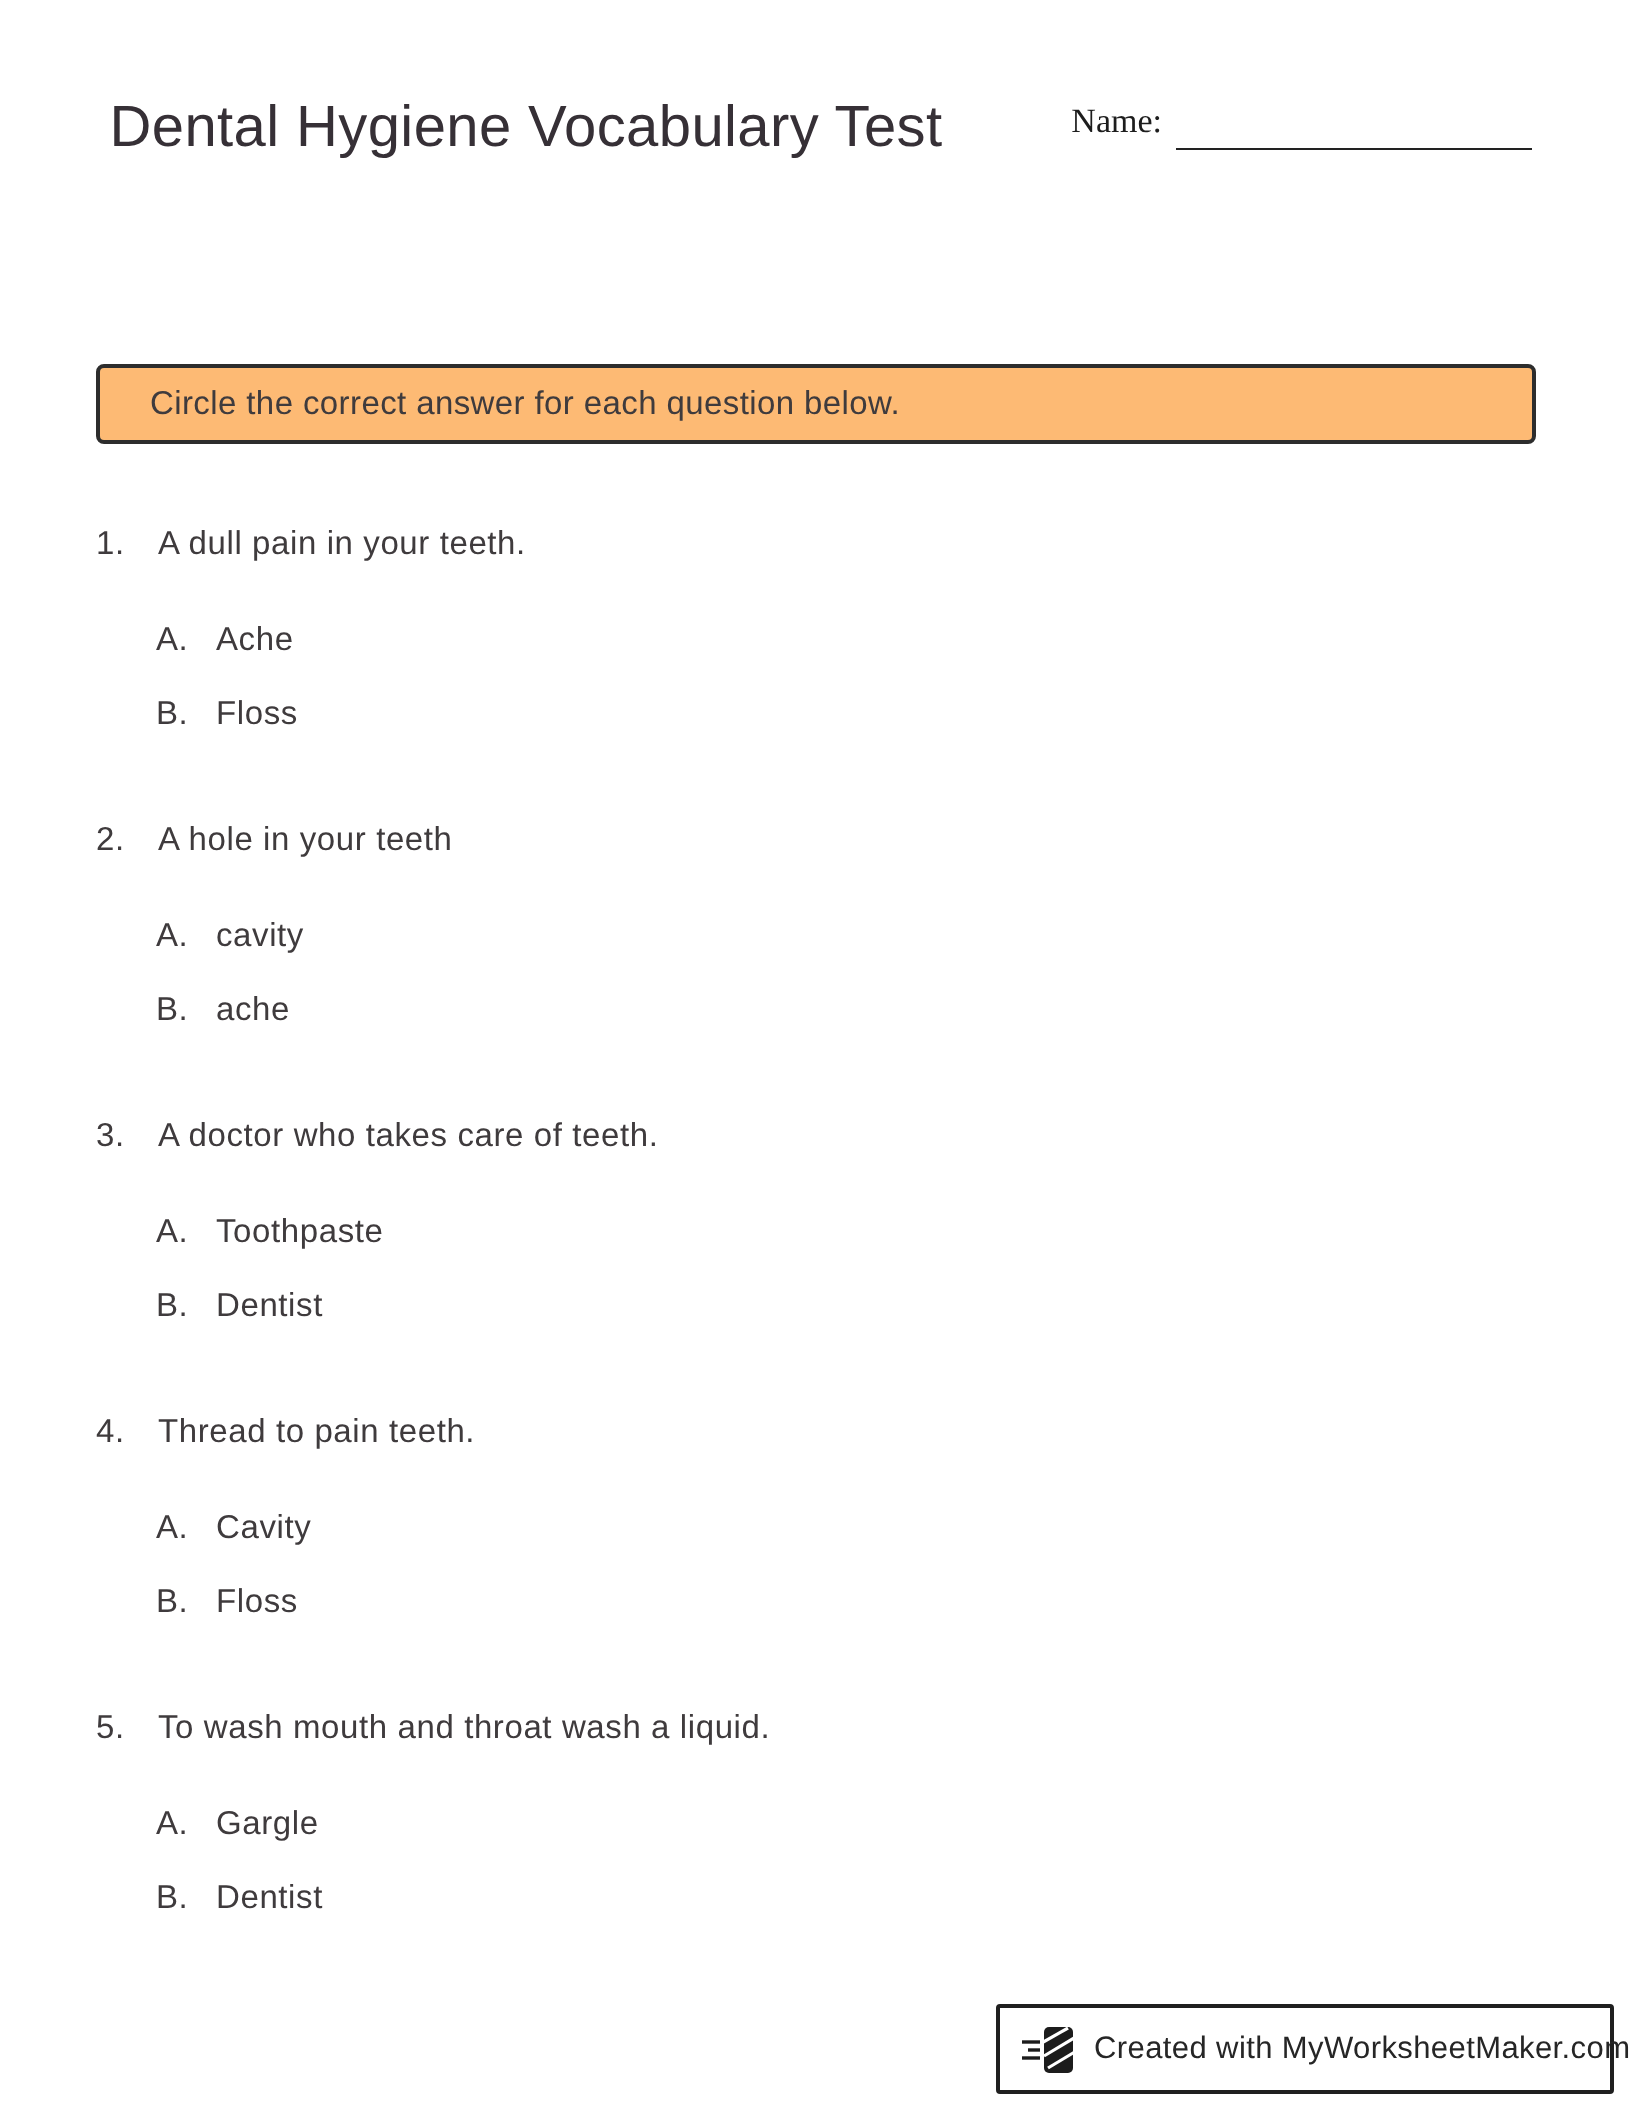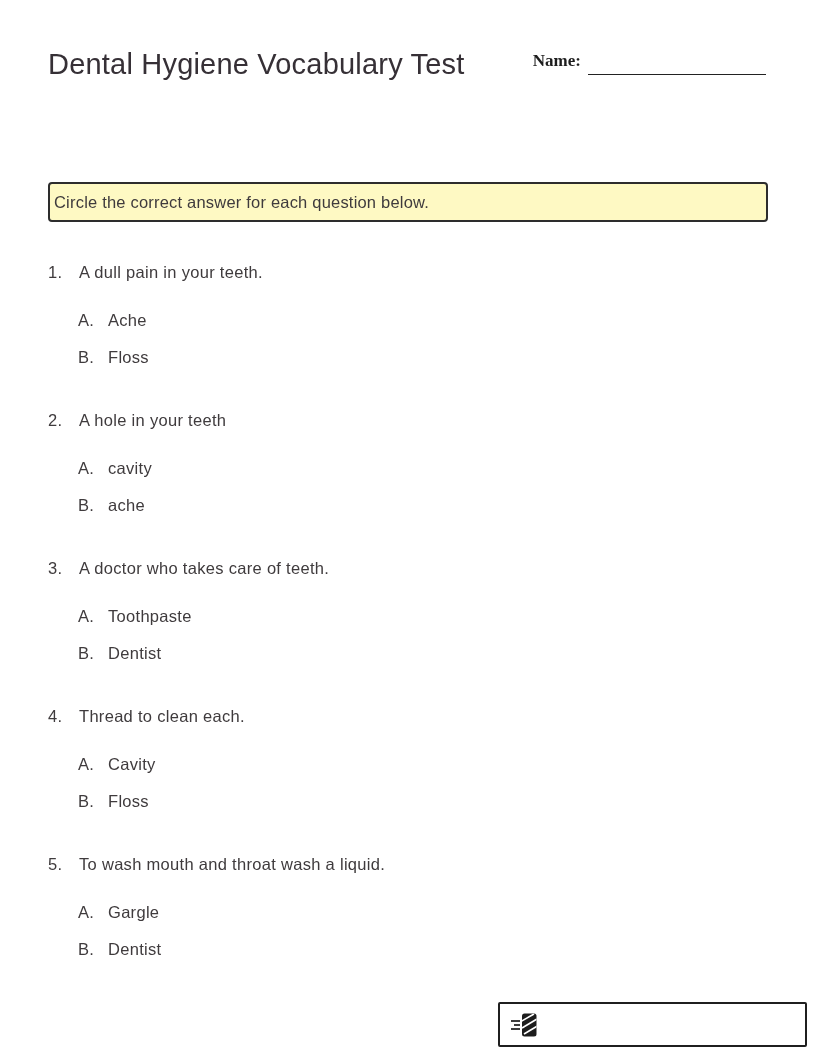--- a/index.html
+++ b/index.html
@@ -9,42 +9,42 @@
     background:#ffffff;
     font-family:"Liberation Sans","DejaVu Sans",sans-serif;
     color:#3f3b3d;
     overflow:hidden;
   }
 
   
   .title {
     position:absolute; left:48px; top:44px; width:430px;
     font-size:29px; line-height:40px; font-weight:400;
-    color:#363036; letter-spacing:0.2px;
+    color:#363036; letter-spacing:0.2px;text-align:center;
   }
   .fields { position:absolute; left:524px; top:50px; }
-  .field-row { display:flex; align-items:flex-start; margin-bottom:16px; height:22px;font-weight:bold; }
+  .field-row { display:flex; align-items:flex-start; margin-bottom:16px; height:22px; }
   .field-label {
     width:57px; text-align:right;
     font-family:"Liberation Serif","DejaVu Serif",serif;
     font-size:17px; color:#1d1d1d; line-height:22px;
   }
   .field-line {
     width:178px; margin-left:7px;
     border-bottom:1px solid #222222; height:22px;
     transform:translateY(3px);
   }
 
   
   .instruction-box {
     position:absolute; left:48px; top:182px; width:720px; height:40px;
     border:2px solid #2d2d2d; border-radius:4px;
-    display:flex; align-items:center; padding-left:4px;
+    display:flex; align-items:center; padding-left:25px;
     font-size:16.5px; color:#3f3b3d; letter-spacing:0.2px;
-    background:#fef9c3;
+    background:#fdba74;
   }
 
   
   .questions { position:absolute; left:48px; top:261px; width:720px; }
   .question { margin-bottom:41px; }
   .q-line { display:flex; font-size:16.5px; line-height:22px; letter-spacing:0.3px; }
   .q-num { width:31px; flex:0 0 31px; }
   .opt { display:flex; margin-left:30px; margin-top:26px; font-size:16.5px; line-height:22px; letter-spacing:0.3px; }
   .opt + .opt { margin-top:15px; }
   .opt-letter { width:30px; flex:0 0 30px; }
@@ -118,21 +118,21 @@
     </div>
     <div class="opt">
       <span class="opt-letter">B.</span>
       <span class="opt-text">Dentist</span>
     </div>
   </div>
 
   <div class="question">
     <div class="q-line">
       <span class="q-num">4.</span>
-      <span class="q-text">Thread to clean each.</span>
+      <span class="q-text">Thread to pain teeth.</span>
     </div>
     <div class="opt">
       <span class="opt-letter">A.</span>
       <span class="opt-text">Cavity</span>
     </div>
     <div class="opt">
       <span class="opt-letter">B.</span>
       <span class="opt-text">Floss</span>
     </div>
   </div>
@@ -164,13 +164,14 @@
     <line x1="1" y1="11" x2="10" y2="11" stroke="#1c1c1c" stroke-width="1.7"></line>
     <line x1="4" y1="15" x2="10" y2="15" stroke="#1c1c1c" stroke-width="1.7"></line>
     <line x1="1" y1="19" x2="10" y2="19" stroke="#1c1c1c" stroke-width="1.7"></line>
     <rect x="12" y="3.5" width="14.5" height="23" rx="2.5" fill="#1c1c1c"></rect>
     <g clip-path="url(#tabletClip)" stroke="#ffffff" stroke-width="1.6">
       <line x1="10" y1="12" x2="24" y2="4"></line>
       <line x1="12" y1="18" x2="27" y2="9"></line>
       <line x1="14" y1="24" x2="29" y2="15"></line>
     </g>
   </svg>
+  <span class="footer-text">Created with MyWorksheetMaker.com</span>
 </div>
 
 </body></html>

